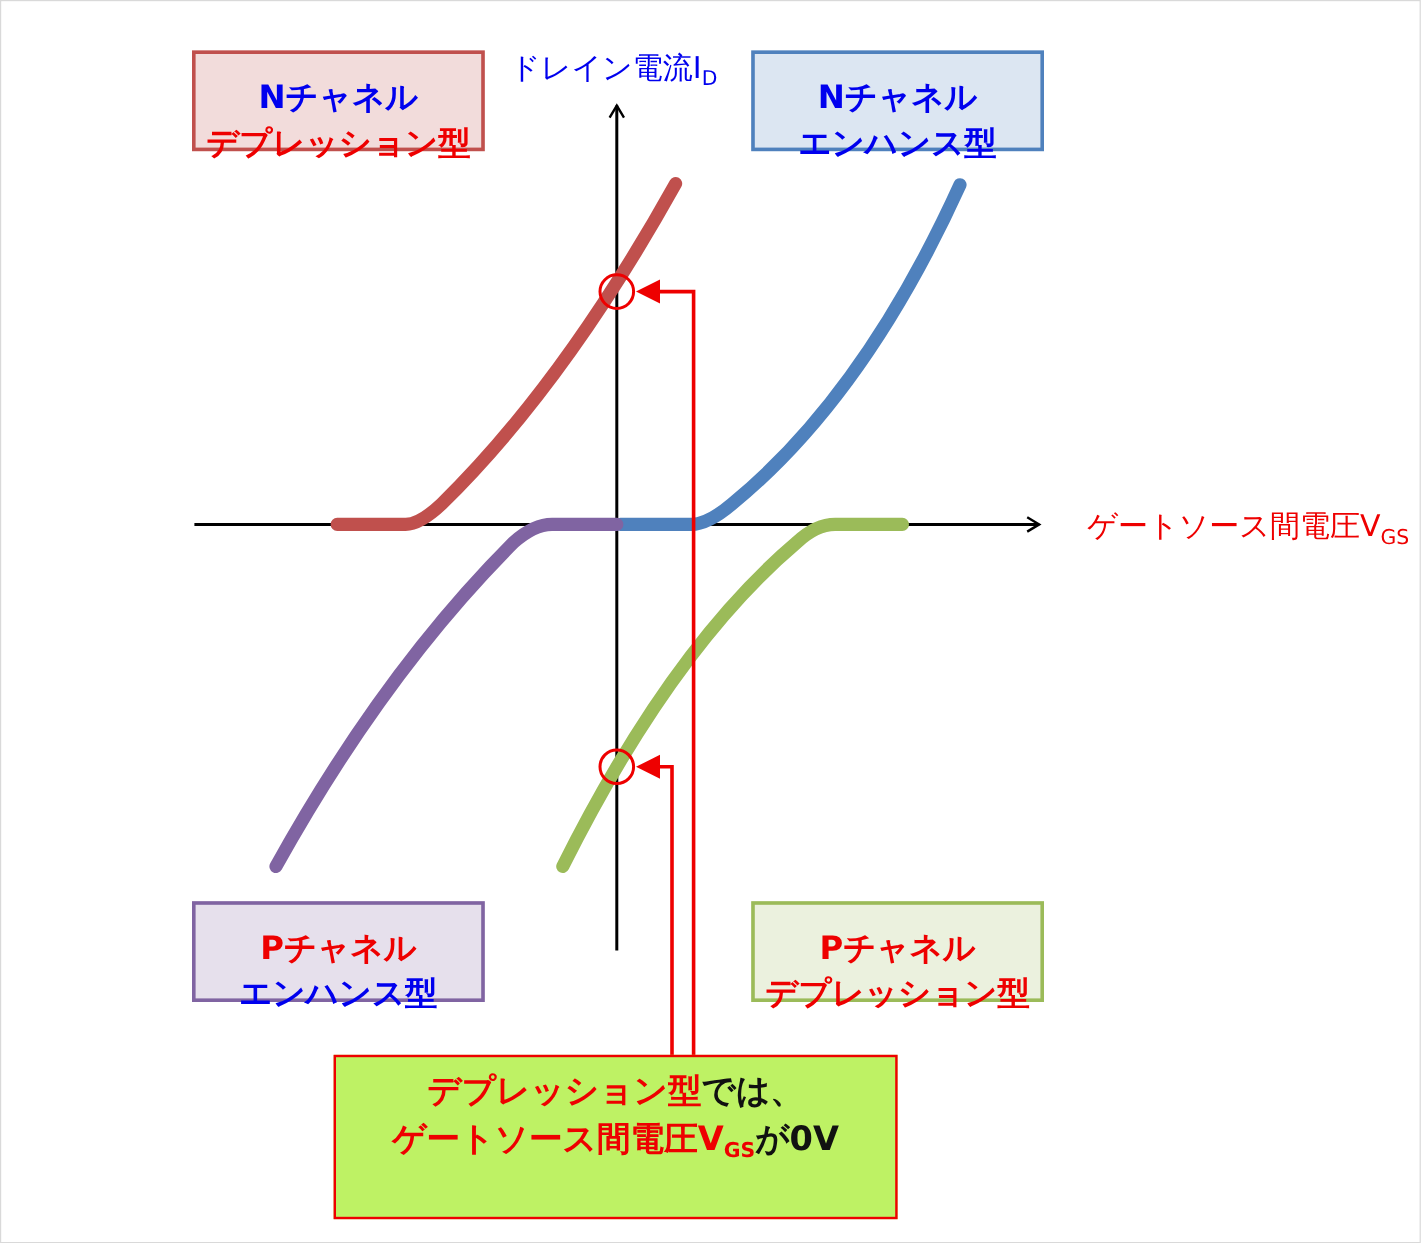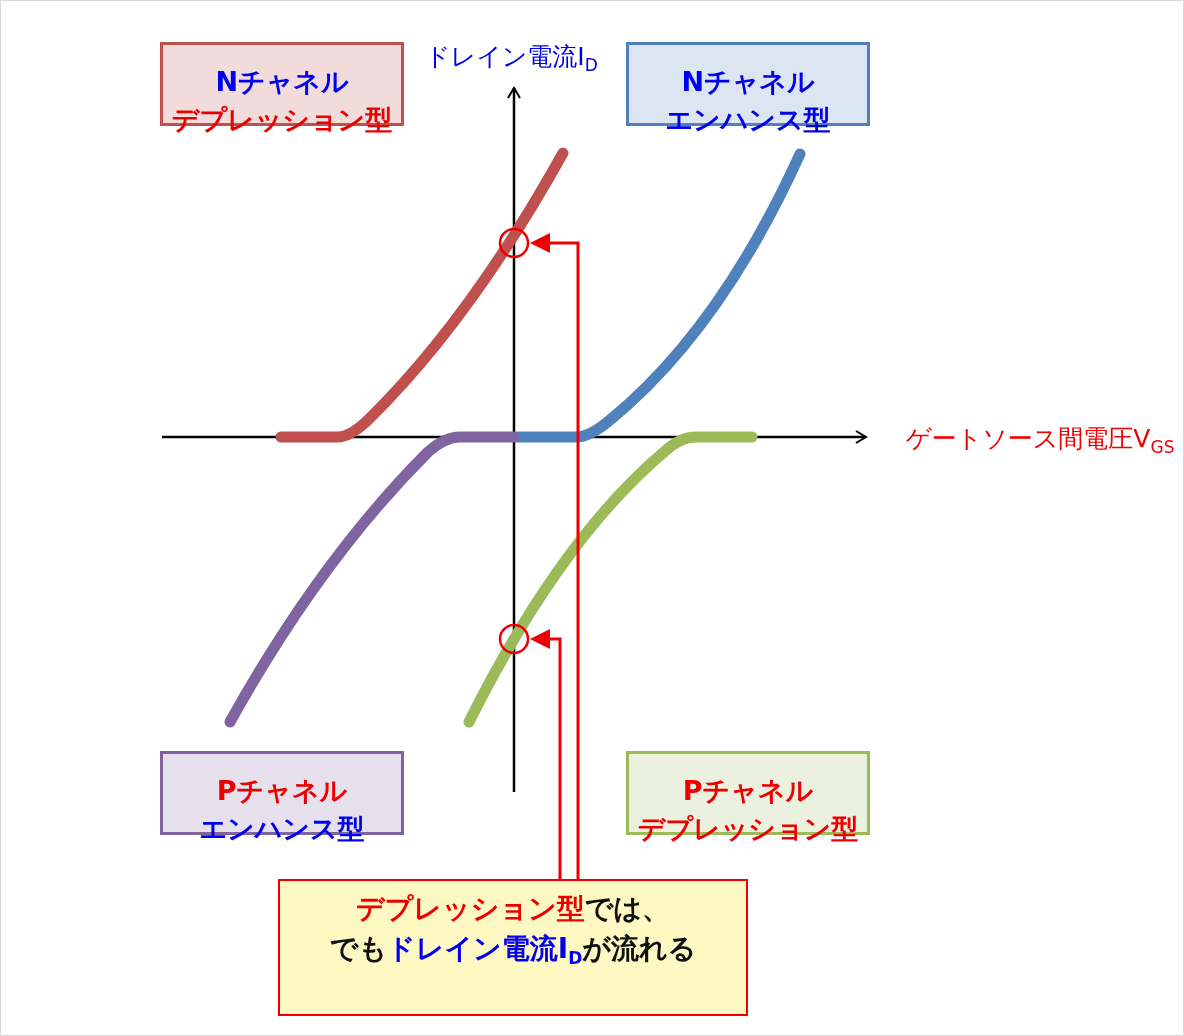--- a/index.html
+++ b/index.html
@@ -5,21 +5,21 @@
   html, body { margin:0; padding:0; background:#fff; }
   body { width:1184px; height:1036px; position:relative; overflow:hidden; font-family:"DejaVu Sans", sans-serif; }
   .frame { position:absolute; left:0; top:0; width:1182px; height:1034px; border:1px solid #d9d9d9; box-sizing:content-box; }
   svg { position:absolute; left:0; top:0; }
   .box { position:absolute; box-sizing:border-box; border:3px solid; text-align:center; font-weight:bold; font-size:27px; line-height:38px; padding-top:18px; }
   .blue { color:#0000ee; }
   .red { color:#ee0000; }
   .black { color:#111; }
   .lbl { position:absolute; font-weight:normal; font-size:25px; white-space:nowrap; }
   sub { font-size:17px; vertical-align:-6px; }
-  .note { position:absolute; left:278px; top:879px; width:470px; height:137px; border:2px solid #ee0000; background:#fef9c3; box-sizing:border-box; text-align:center; font-weight:bold; font-size:28px; line-height:40px; padding-top:8px; }
+  .note { position:absolute; left:278px; top:879px; width:470px; height:137px; border:2px solid #ee0000; background:#bef264; box-sizing:border-box; text-align:center; font-weight:bold; font-size:28px; line-height:40px; padding-top:8px; }
 </style>
 </head>
 <body>
 
 <div class="frame"></div>
 
 <svg width="1184" height="1036">
   <defs>
     <marker id="arrowOpen" markerWidth="14" markerHeight="14" refX="12" refY="7" orient="auto" markerUnits="userSpaceOnUse">
       <path d="M2,1 L12,7 L2,13" fill="none" stroke="#000" stroke-width="2"></path>
@@ -58,14 +58,14 @@
   <div class="red">Pチャネル</div>
   <div class="blue">エンハンス型</div>
 </div>
 <div class="box" style="left:626px; top:751px; width:244px; height:84px; border-color:#9bbb59; background:#ebf1de;">
   <div class="red">Pチャネル</div>
   <div class="red">デプレッション型</div>
 </div>
 
 <div class="note">
   <div><span class="red">デプレッション型</span><span class="black">では、</span></div>
-  <div><span class="black">でも</span><span class="blue">ドレイン電流I</span><sub class="blue">D</sub><span class="black">が流れる</span></div>
+  <div><span class="red">ゲートソース間電圧V</span><sub class="red">GS</sub><span class="black">が0V</span></div>
 </div>
 
 </body></html>

